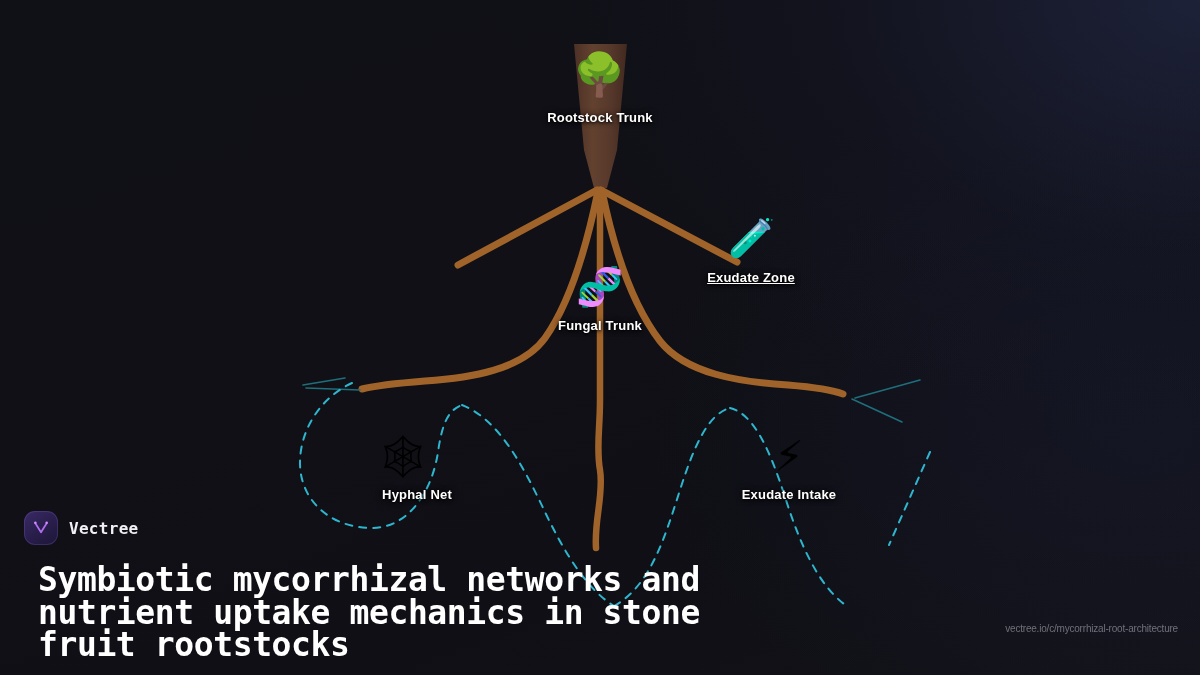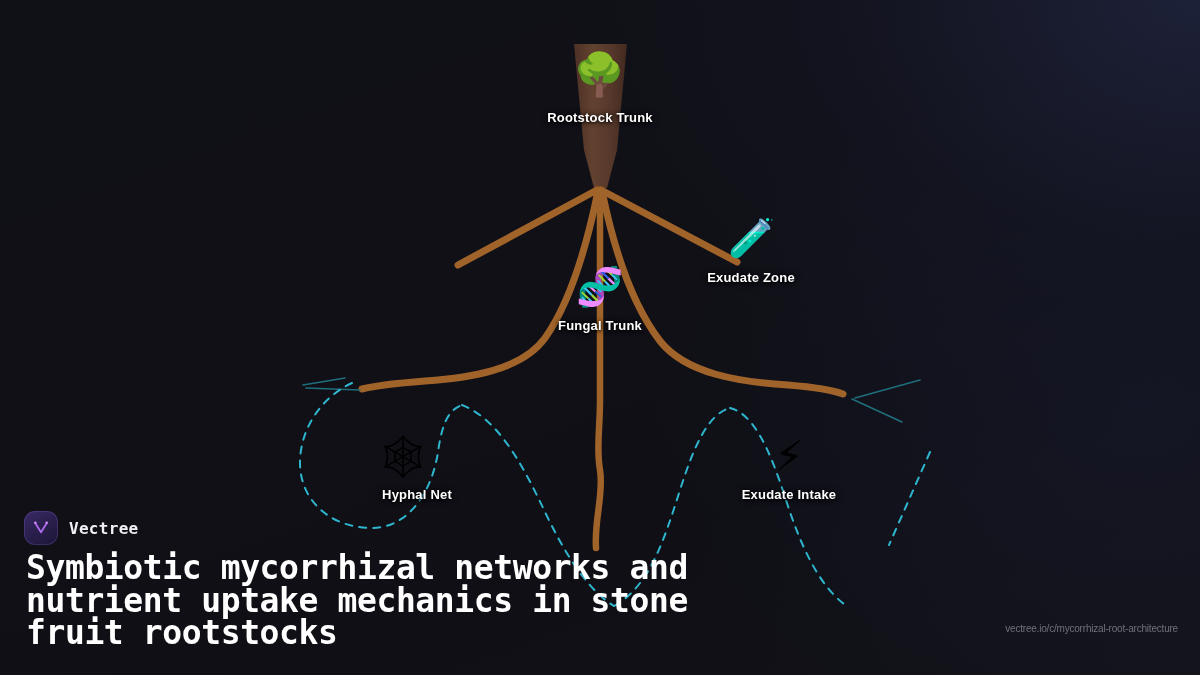--- a/index.html
+++ b/index.html
@@ -72,21 +72,21 @@
     position: absolute;
     left: 22px;
     top: 548px;
     width: 770px;
     color: #ffffff;
     font-family: "DejaVu Sans Mono", monospace;
     font-weight: bold;
     font-size: 33px;
     line-height: 32.5px;
     letter-spacing: -0.4px;
-    margin: 4px;
+    margin: 16px;
   }
   .url {
     position: absolute;
     right: 22px;
     top: 623px;
     color: #6f7179;
     font-family: Liberation Sans, sans-serif;
     font-size: 10px;
     letter-spacing: -0.2px;
   }
@@ -150,21 +150,21 @@
       </g>
     </svg>
 
     <div class="node-emoji" style="left:600px;top:75px;font-size:42px;">🌳</div>
     <div class="node-label" style="left:600px;top:110px;text-align:center;">Rootstock Trunk</div>
 
     <div class="node-emoji" style="left:600px;top:287px;font-size:38px;">🧬</div>
     <div class="node-label" style="left:600px;top:318px;">Fungal Trunk</div>
 
     <div class="node-emoji" style="left:752px;top:238px;font-size:38px;">🧪</div>
-    <div class="node-label" style="left:751px;top:270px;">Exudate Zone</div>
+    <div class="node-label" style="left:751px;top:270px;text-decoration:underline;">Exudate Zone</div>
 
     <div class="node-emoji" style="left:403px;top:457px;font-size:42px;">🕸</div>
     <div class="node-label" style="left:403px;top:487px;padding-left:28px;">Hyphal Net</div>
 
     <div class="node-emoji" style="left:789px;top:457px;font-size:42px;">⚡</div>
     <div class="node-label" style="left:789px;top:487px;">Exudate Intake</div>
   </div>
 
   <div class="brand-row">
     <div class="brand-mark">

